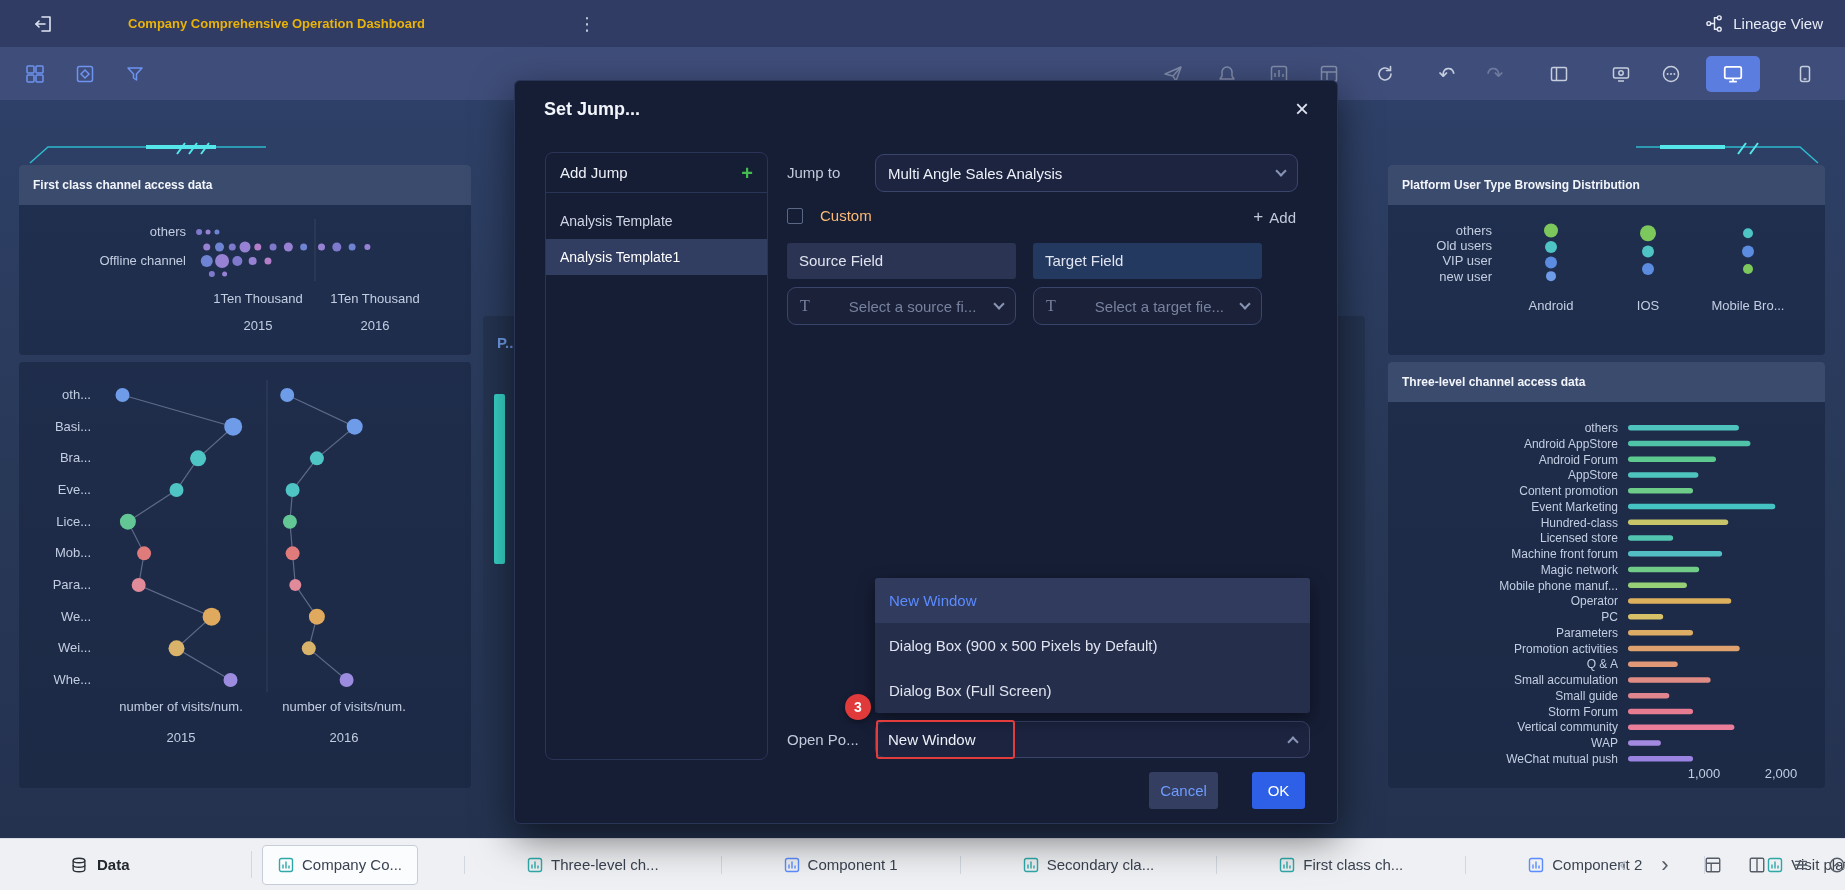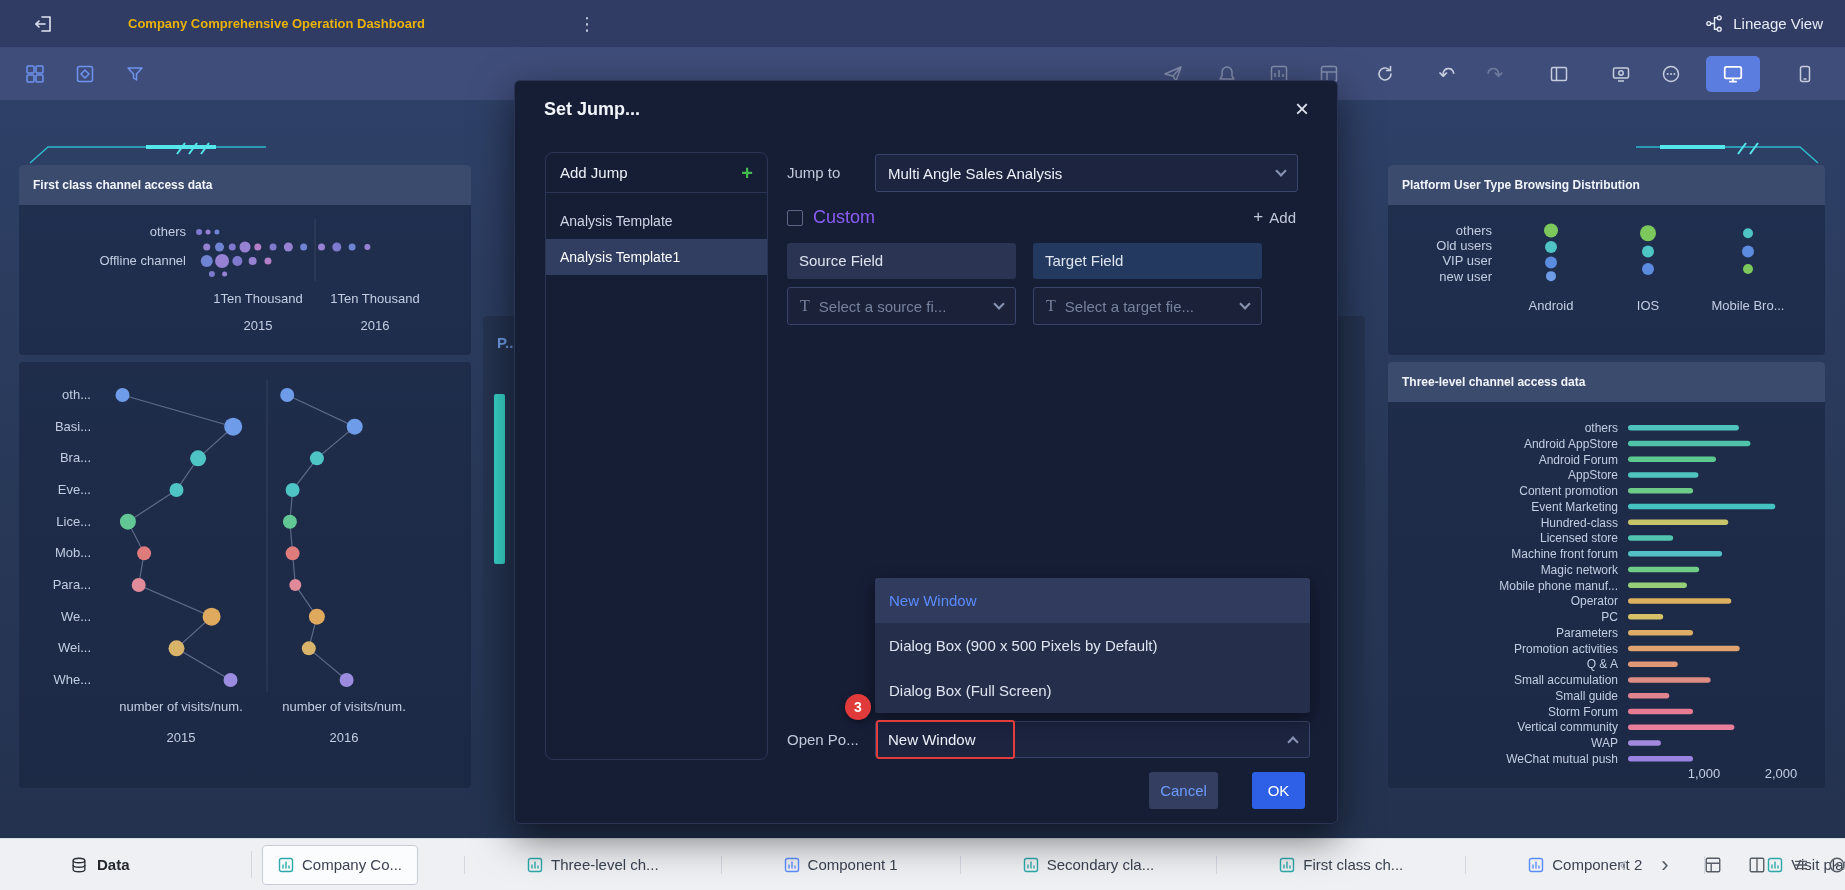--- a/index.html
+++ b/index.html
@@ -41,31 +41,31 @@
   .m-title{position:absolute;left:29px;top:18px;font-size:18px;font-weight:bold;color:#f2f5fb;}
   .m-close{position:absolute;right:22px;top:12px;font-size:24px;color:#dfe3ee;cursor:pointer;padding:2px 6px;}
   .m-left{position:absolute;left:30px;top:71px;width:223px;height:608px;border:1px solid #2a3456;border-radius:8px;}
   .m-left-head{height:40px;display:flex;align-items:center;justify-content:space-between;padding:0 14px;border-bottom:1px solid #2a3456;}
   .m-left-head .hl{font-size:15px;color:#eef1f8;}
   .m-plus{color:#43bb4f;font-size:20px;font-weight:bold;cursor:pointer;line-height:1;}
   .jump-items{padding-top:10px;}
   .jump-item{height:36px;line-height:36px;padding-left:14px;font-size:14px;color:#cfd5e4;cursor:pointer;white-space:nowrap;}
   .jump-item.sel{background:#323e61;color:#ffffff;}
   .m-label{position:absolute;font-size:15px;color:#c2c9da;white-space:nowrap;}
-  .m-select{position:absolute;background:#1c2440;border:1px solid #39456b;border-radius:3px;display:flex;align-items:center;
+  .m-select{position:absolute;background:#1c2440;border:1px solid #39456b;border-radius:9px;display:flex;align-items:center;
             padding:0 12px;cursor:pointer;}
   .m-select .val{font-size:15px;color:#eef1f8;flex:1;white-space:nowrap;overflow:hidden;}
-  .m-select .ph{font-size:15px;color:#77829f;flex:1;white-space:nowrap;overflow:hidden;}
+  .m-select .ph{font-size:15px;color:#77829f;flex:1;white-space:nowrap;overflow:hidden;margin-left:30px;}
   .chev{display:inline-block;width:8px;height:8px;border-right:2px solid #8a95b5;border-bottom:2px solid #8a95b5;
         transform:rotate(45deg);margin-top:-4px;flex:none;}
   .chev.up{transform:rotate(-135deg);margin-top:4px;}
   .t-glyph{font-family:"Liberation Serif",serif;font-size:16px;color:#77829f;margin-right:9px;flex:none;}
   .m-check-row{position:absolute;left:272px;top:126px;display:flex;align-items:center;gap:10px;cursor:pointer;}
   .checkbox{width:16px;height:16px;border:1px solid #5c6685;border-radius:2px;background:transparent;}
-  .m-custom{font-size:18px;color:#8b5cf6;}
+  .m-custom{font-size:15px;color:#fdba74;margin-left:7px;}
   .m-add{position:absolute;top:126px;right:41px;display:flex;align-items:center;gap:6px;font-size:15px;color:#c2c9da;cursor:pointer;}
   .m-add .pl{font-size:17px;}
   .fieldbox{position:absolute;height:36px;line-height:36px;padding-left:12px;font-size:15px;color:#dfe4f0;border-radius:3px;}
   .dd{position:absolute;left:360px;top:497px;width:435px;background:#252e4a;border-radius:3px;box-shadow:0 6px 18px rgba(0,0,0,.45);overflow:hidden;z-index:5;}
   .dd-item{height:45px;line-height:45px;padding-left:14px;font-size:15px;color:#dfe4f0;cursor:pointer;white-space:nowrap;}
   .dd-item.sel{background:#303b5e;color:#5b8cff;}
   .badge{position:absolute;left:330px;top:613px;width:26px;height:26px;border-radius:50%;background:#e03a3a;color:#fff;
          font-size:14px;font-weight:bold;display:flex;align-items:center;justify-content:center;box-shadow:0 2px 6px rgba(0,0,0,.4);z-index:6;}
   .red-rect{position:absolute;left:361px;top:639px;width:139px;height:39px;border:2px solid #e23c3c;border-radius:3px;pointer-events:none;z-index:6;}
   .m-btn{position:absolute;height:37px;border-radius:3px;display:flex;align-items:center;justify-content:center;

